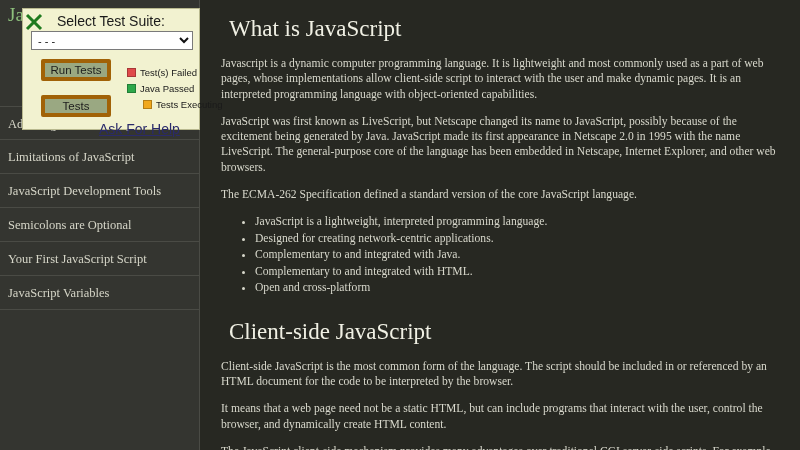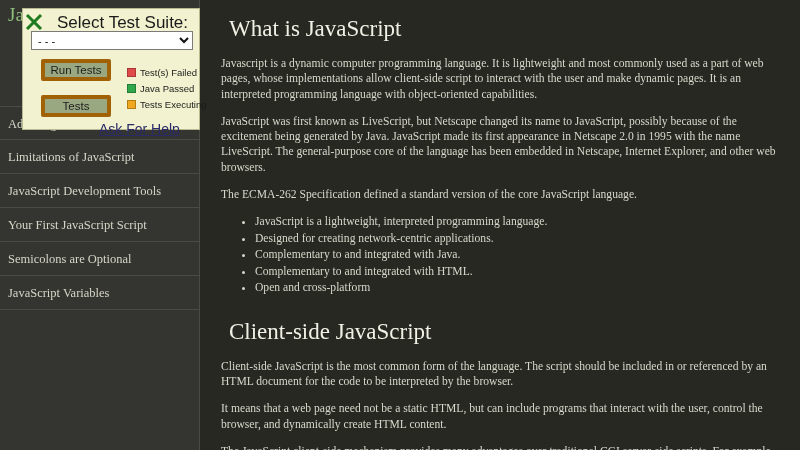--- a/index.html
+++ b/index.html
@@ -64,21 +64,21 @@
     position: absolute;
     left: 0px; top: 2px;
     width: 22px; height: 22px;
     z-index: 30;
     cursor: pointer;
   }
   .runner-close svg { display: block; }
   .runner-title {
     position: absolute;
     left: 34px; top: 4px;
-    font-size: 17px;
+    font-size: 14px;
     color: #1a1a1a;
     font-family: "Liberation Sans", sans-serif;
   }
   .runner-select {
     position: absolute;
     left: 8px; top: 22px;
     width: 162px; height: 19px;
     font-size: 11px;
     font-family: "Liberation Sans", sans-serif;
     background: #fff;
@@ -111,21 +111,21 @@
   }
   .legend-row .swatch {
     display: inline-block;
     width: 9px; height: 9px;
     margin-right: 4px;
     vertical-align: -1px;
     border: 1px solid rgba(0,0,0,.25);
   }
   .legend-1 { top: 58px; }
   .legend-2 { top: 74px; }
-  .legend-3 { top: 90px; }
+  .legend-3 { top: 90px; margin-left: 16px; }
 
   .ask-help {
     position: absolute;
     left: 76px; top: 112px;
     font-size: 14px;
     font-family: "Liberation Sans", sans-serif;
     color: #2a2a6a;
     text-decoration: underline;
     cursor: pointer;
   }
@@ -168,22 +168,22 @@
 <body>
 
 <div class="page">
 
   <div class="sidebar">
     <div class="site-title">JavaScript Introduction</div>
     <div class="nav-list">
       <div class="nav-item">Advantages of JavaScript</div>
       <div class="nav-item">Limitations of JavaScript</div>
       <div class="nav-item">JavaScript Development Tools</div>
+      <div class="nav-item">Semicolons are Optional</div>
       <div class="nav-item">Your First JavaScript Script</div>
-      <div class="nav-item">Semicolons are Optional</div>
       <div class="nav-item">JavaScript Variables</div>
     </div>
   </div>
 
   <div class="runner">
     <div class="runner-close">
       <svg width="22" height="22" viewBox="0 0 22 22">
         <line x1="4" y1="4" x2="18" y2="18" stroke="#1f7a1f" stroke-width="3"></line>
         <line x1="18" y1="4" x2="4" y2="18" stroke="#1f7a1f" stroke-width="3"></line>
       </svg>

